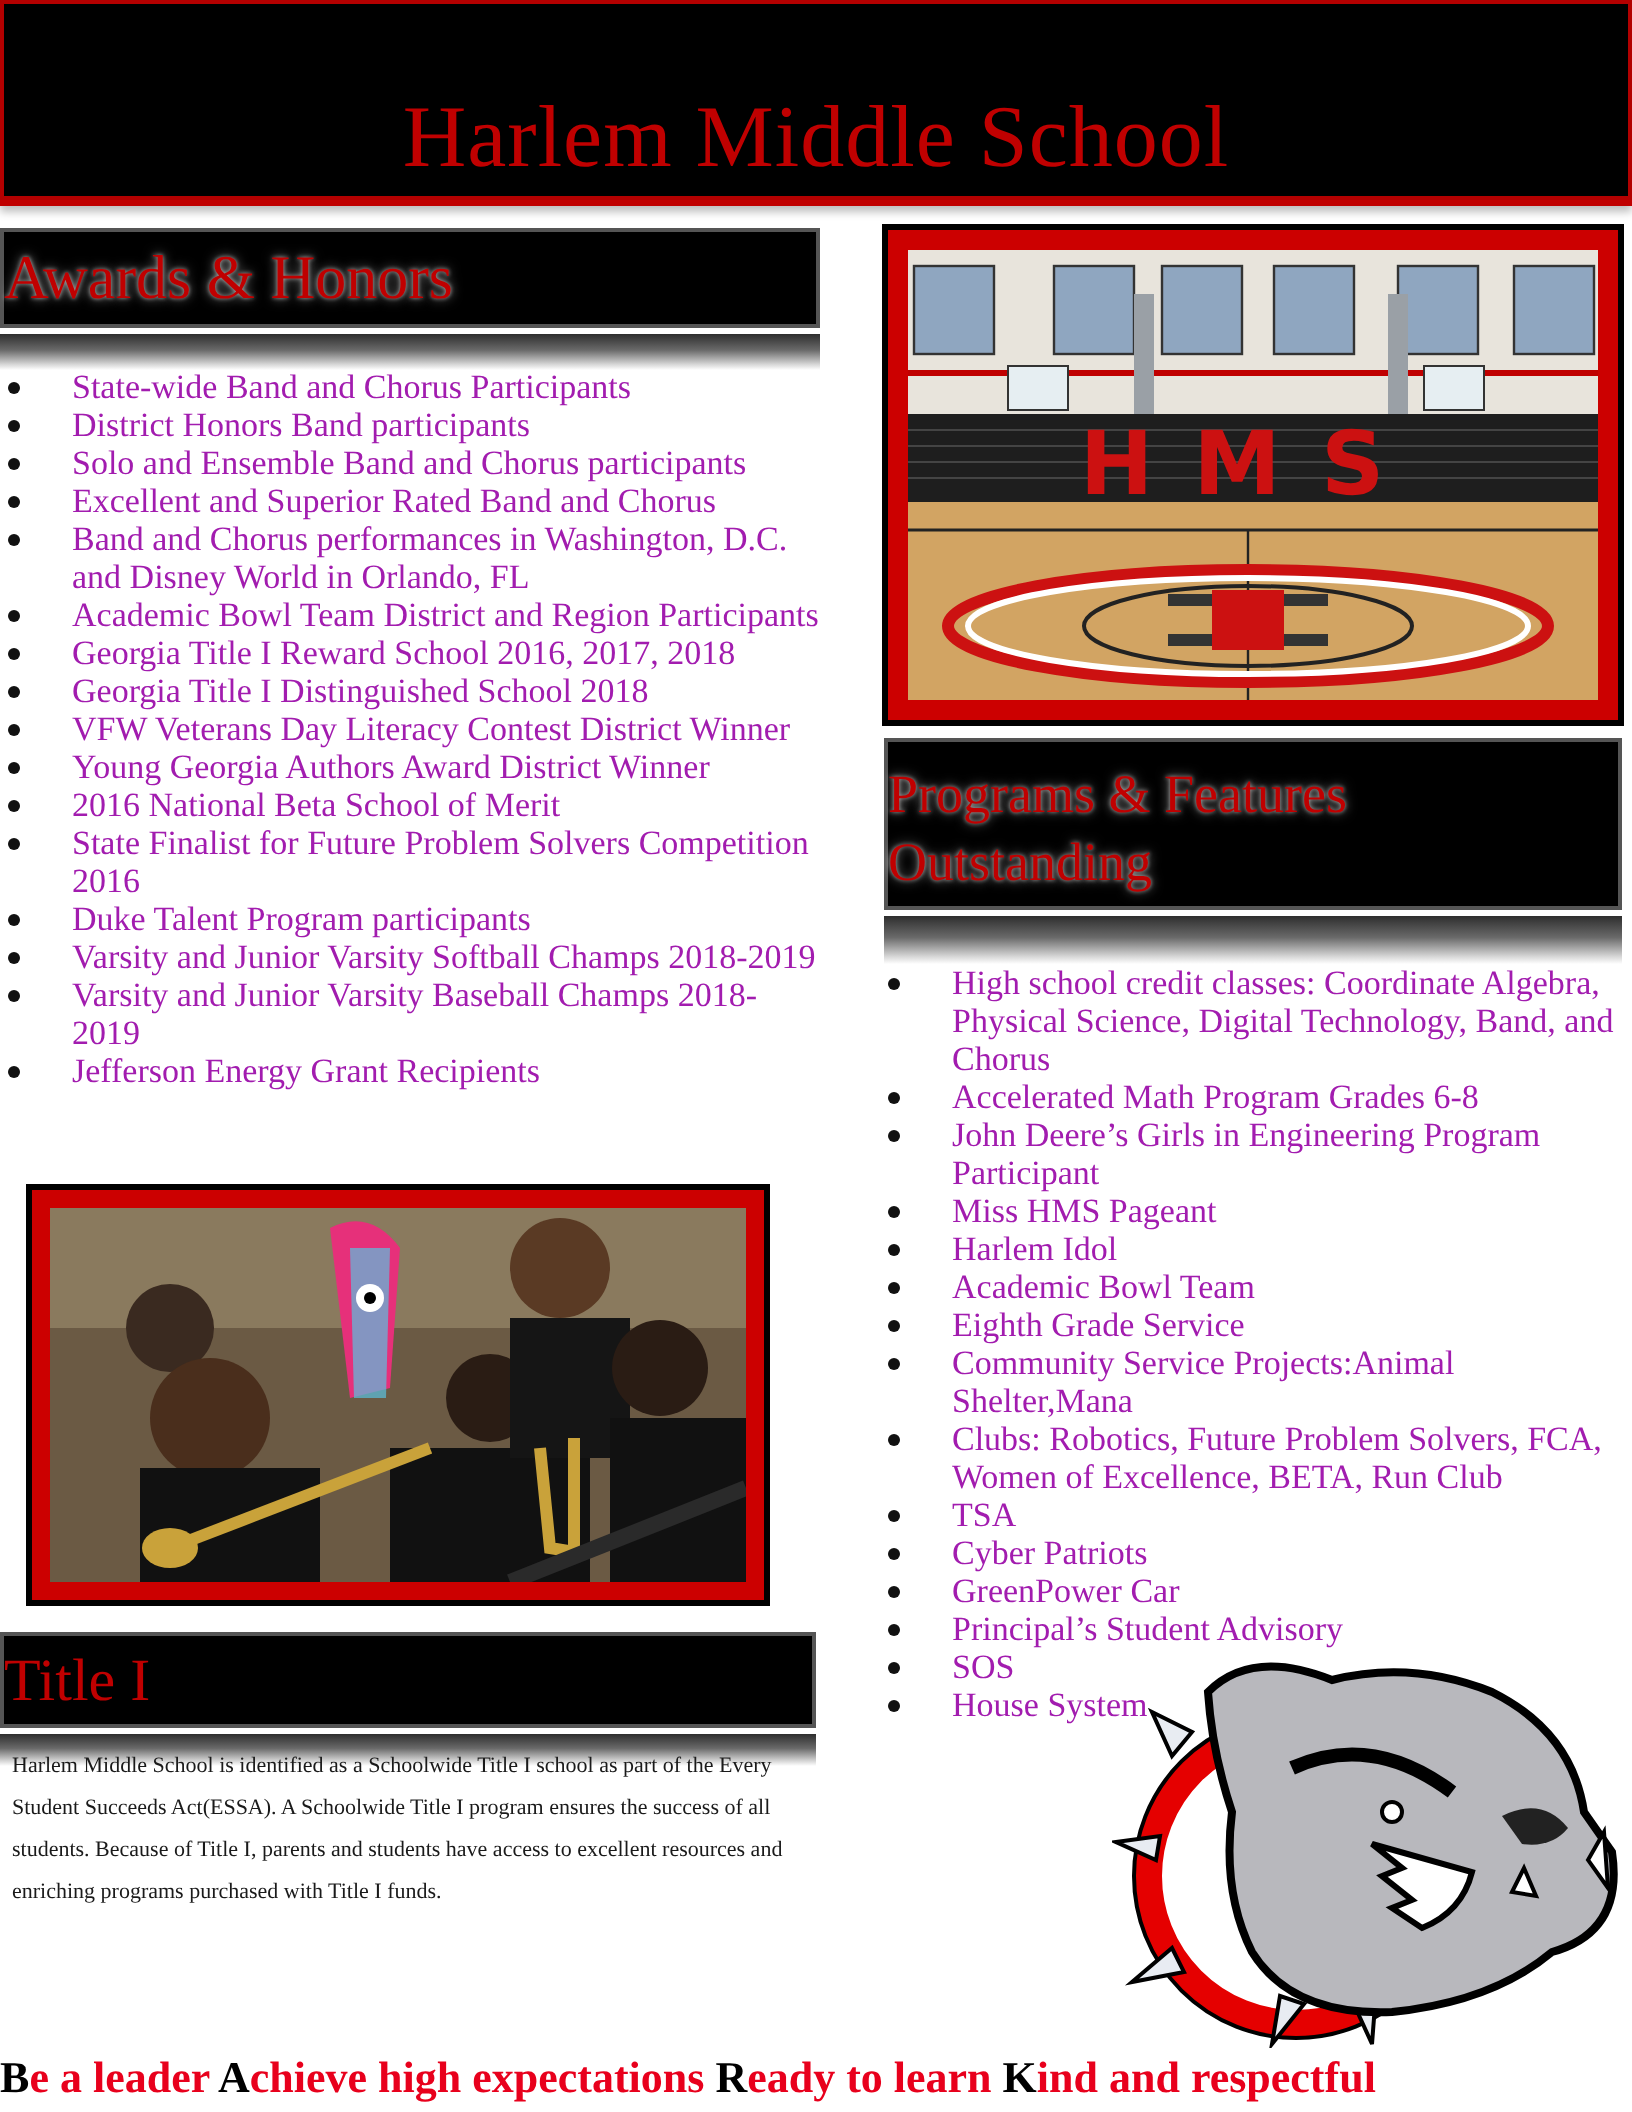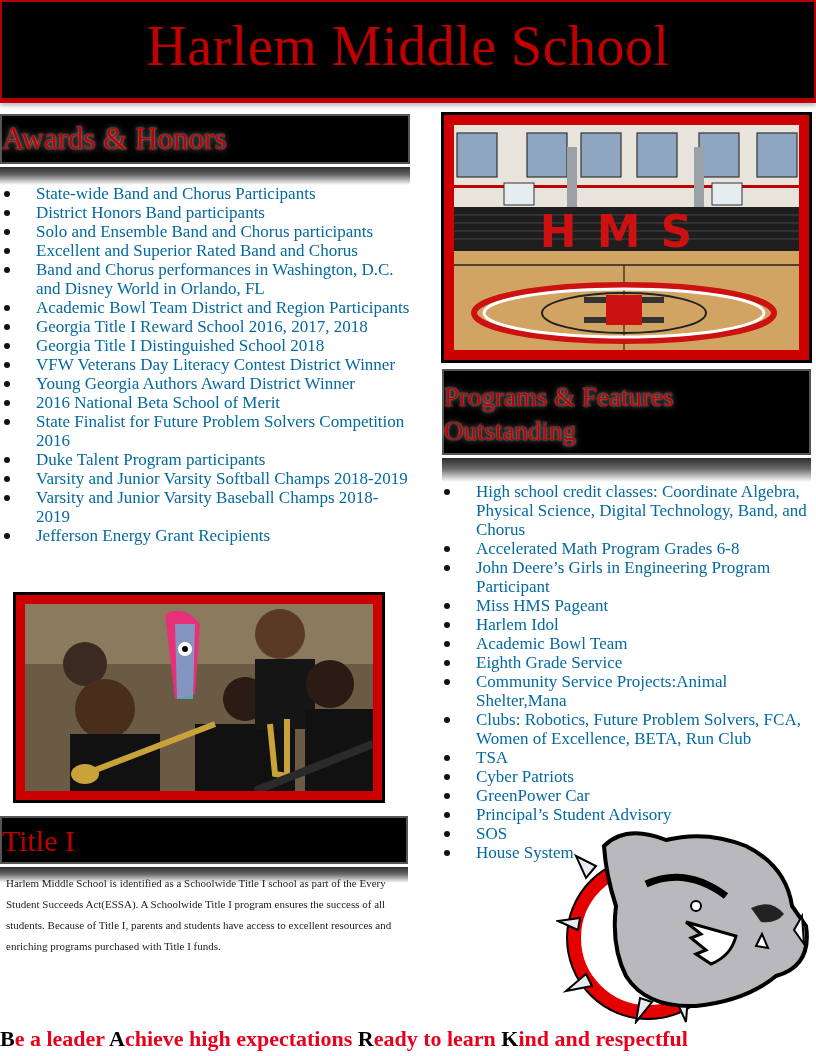--- a/index.html
+++ b/index.html
@@ -11,61 +11,61 @@
   }
   .abs { position: absolute; }
 
   
   .masthead {
     left: 0; top: 0; width: 812px; height: 96px;
     background: #000; border: 2px solid #b30000;
     box-shadow: 0 3px 0 #c00000, 0 6px 4px rgba(0,0,0,0.25);
   }
   .masthead-title {
-    position: absolute; left: 0; right: 0; top: 12px; text-align: center;
-    font-family: "Liberation Serif", serif; font-size: 56px; line-height: 64px;
+    position: absolute; left: 0; right: 0; top: 35px; text-align: center;
+    font-family: "Liberation Serif", serif; font-size: 44px; line-height: 64px;
     color: #c00000; letter-spacing: 0.5px;
   }
 
   
   .sec-header {
     background: #000; border: 2px solid #555; box-sizing: border-box;
     color: #c00000;
     font-family: "Liberation Serif", serif;
     text-shadow: 0 0 6px rgba(255,255,255,0.55), 0 0 2px rgba(255,255,255,0.6);
   }
   .sec-shade {
     background: linear-gradient(#2e2e2e 0%, #6a6a6a 45%, #d8d8d8 85%, #fff 100%);
   }
 
   ul.bullets { list-style: none; margin: 0; padding: 0; }
   ul.bullets li {
     position: relative; padding-left: 36px;
-    font-family: "Liberation Serif", serif; font-size: 17px; line-height: 19px; color: #0369a1;
+    font-family: "Liberation Serif", serif; font-size: 17px; line-height: 19px; color: #a21caf;
   }
   ul.bullets li::before {
     content: ""; position: absolute; left: 4px; top: 7px;
     width: 6px; height: 6px; border-radius: 50%; background: #111;
   }
 
   
   .photo-frame {
     background: #000; box-sizing: border-box; padding: 3px;
   }
   .photo-inner {
     width: 100%; height: 100%; box-sizing: border-box; border: 10px solid #cc0000; background: #c8b08a;
     position: relative; overflow: hidden;
   }
 
   .title1-body {
     font-family: "Liberation Serif", serif; font-size: 11px; line-height: 21px; color: #1a1a1a;
   }
 
   .motto {
-    left: 0; width: 688px; top: 1026px; text-align: center;
+    left: 0; width: 688px; top: 1026px; 
     font-family: "Liberation Serif", serif; font-size: 22px; font-weight: bold; color: #e8001c;
   }
   .motto .cap { color: #000; }
 </style>
 </head>
 <body>
 
 <div class="abs masthead">
   <div class="masthead-title">Harlem Middle School</div>
 </div>

